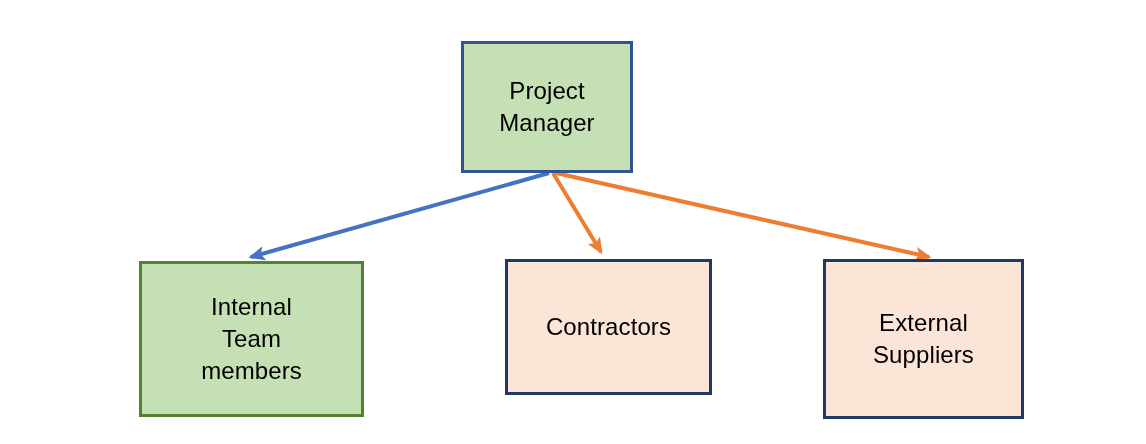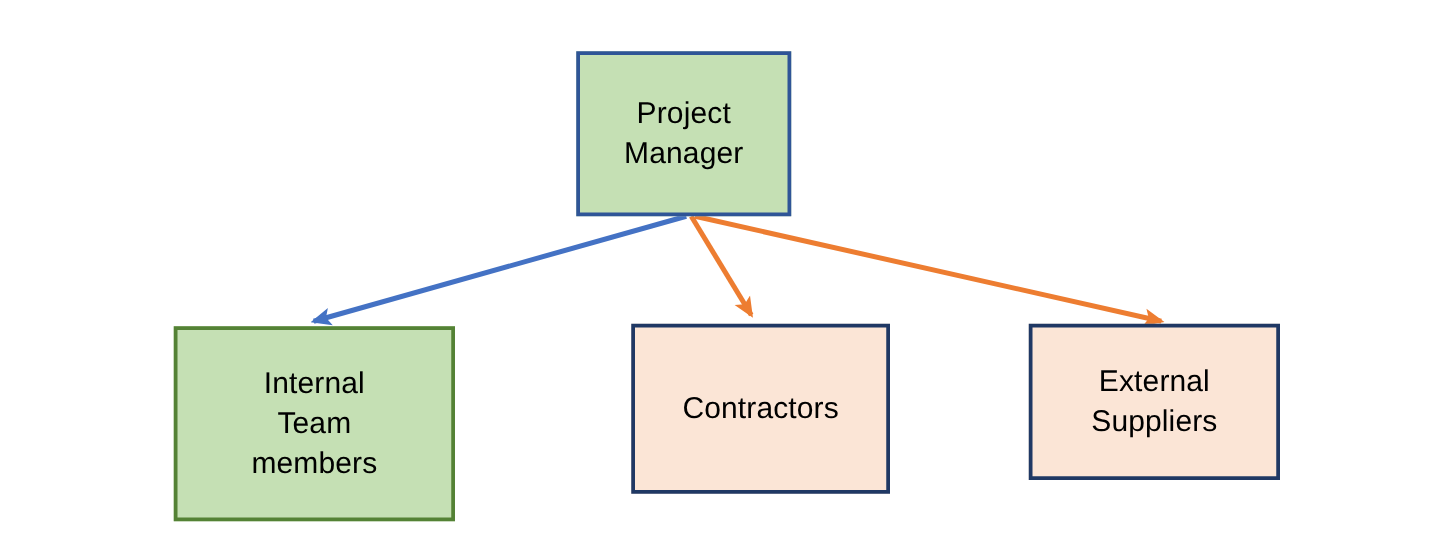--- a/index.html
+++ b/index.html
@@ -70,21 +70,21 @@
     width: 207px;
     height: 136px;
     background: #FBE5D6;
     border: 3px solid #1F3864;
   }
   
   #node-external-suppliers {
     left: 823px;
     top: 259px;
     width: 201px;
-    height: 125px;
+    height: 160px;
     background: #FBE5D6;
     border: 3px solid #1F3864;
   }
 </style>
 </head>
 <body>
 
 <div id="canvas">
 
   <svg id="connector-layer" viewBox="0 0 1146 444" width="1146" height="444" xmlns="http://www.w3.org/2000/svg">

